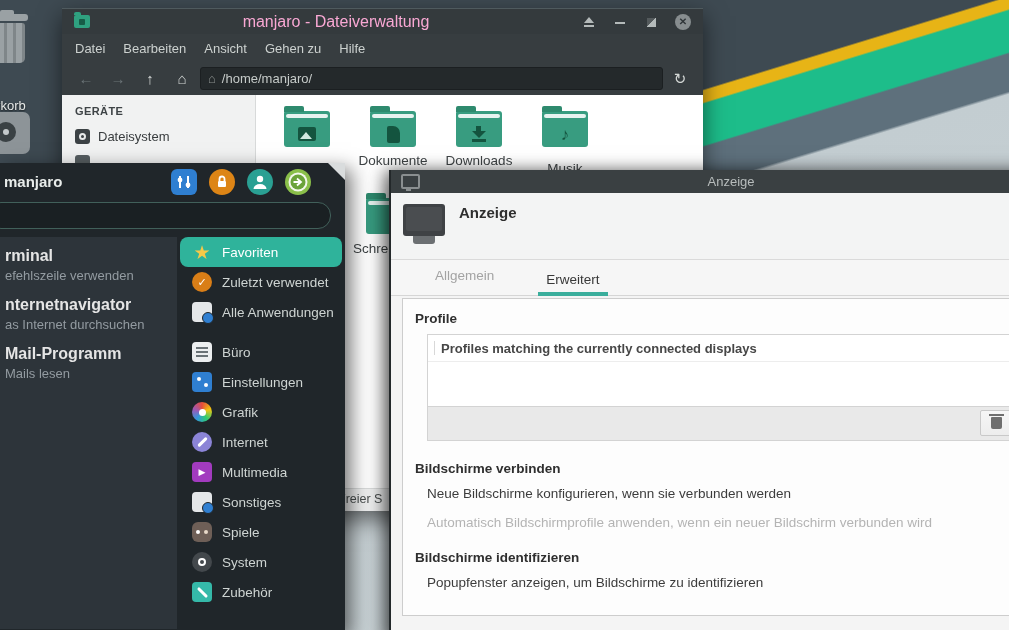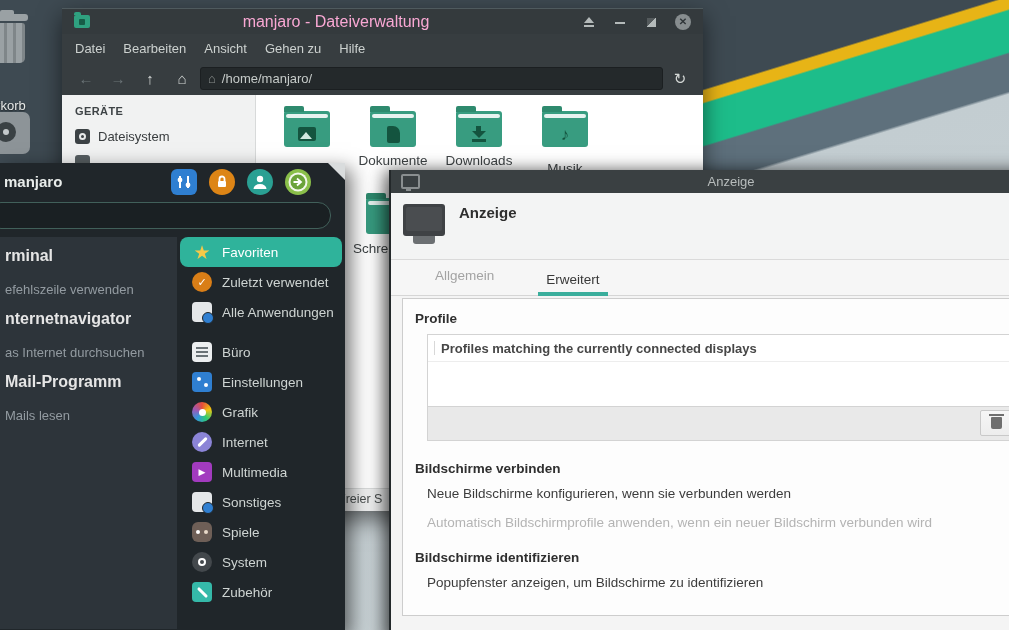--- a/index.html
+++ b/index.html
@@ -71,21 +71,21 @@
     box-shadow:6px 6px 18px rgba(0,0,0,.55);z-index:2;}
   .menu-corner{position:absolute;right:0;top:0;width:0;height:0;border-top:17px solid #d9dcdd;border-left:17px solid transparent;}
   .menu-header{height:37px;display:flex;align-items:center;padding:0 14px 0 4px;}
   .menu-title{font-weight:bold;font-size:15px;color:#e8ecea;flex:1;}
   .menu-actions{display:flex;gap:12px;align-items:center;margin-right:20px;}
   .menu-search{margin:2px 14px 8px -12px;height:25px;border:1px solid #41605a;border-radius:13px;background:#1a2023;}
   .menu-body{display:flex;height:392px;}
   .menu-left{flex:1;background:#2d343a;padding-top:4px;}
   .mitem{padding:6px 10px 7px 5px;}
   .mitem .t{font-weight:bold;color:#e5e5e5;font-size:16px;white-space:nowrap;overflow:hidden;}
-  .mitem .s{color:#939ba1;font-size:13px;margin-top:17px;white-space:nowrap;overflow:hidden;}
+  .mitem .s{color:#939ba1;font-size:13px;margin-top:3px;white-space:nowrap;overflow:hidden;}
   .menu-right{width:168px;background:#20262a;padding-top:0;}
   .cat{height:30px;display:flex;align-items:center;gap:10px;padding-left:12px;margin:0 3px;color:#ced4d2;font-size:13.5px;border-radius:8px;white-space:nowrap;}
   .cat.sel{background:#2fb39b;color:#fff;}
   .gap-after{margin-bottom:10px;}
   .ci{width:20px;height:20px;border-radius:4px;flex:none;position:relative;display:flex;align-items:center;justify-content:center;}
   .ci-fav{font-size:19px;color:#f7c948;line-height:1;}
   .ci-fav::before{content:"★";}
   .ci-recent{background:#d97e17;border-radius:50%;color:#fff;font-size:11px;}
   .ci-recent::before{content:"✓";}
   .ci-apps,.ci-other{background:#e4e7e9;}

